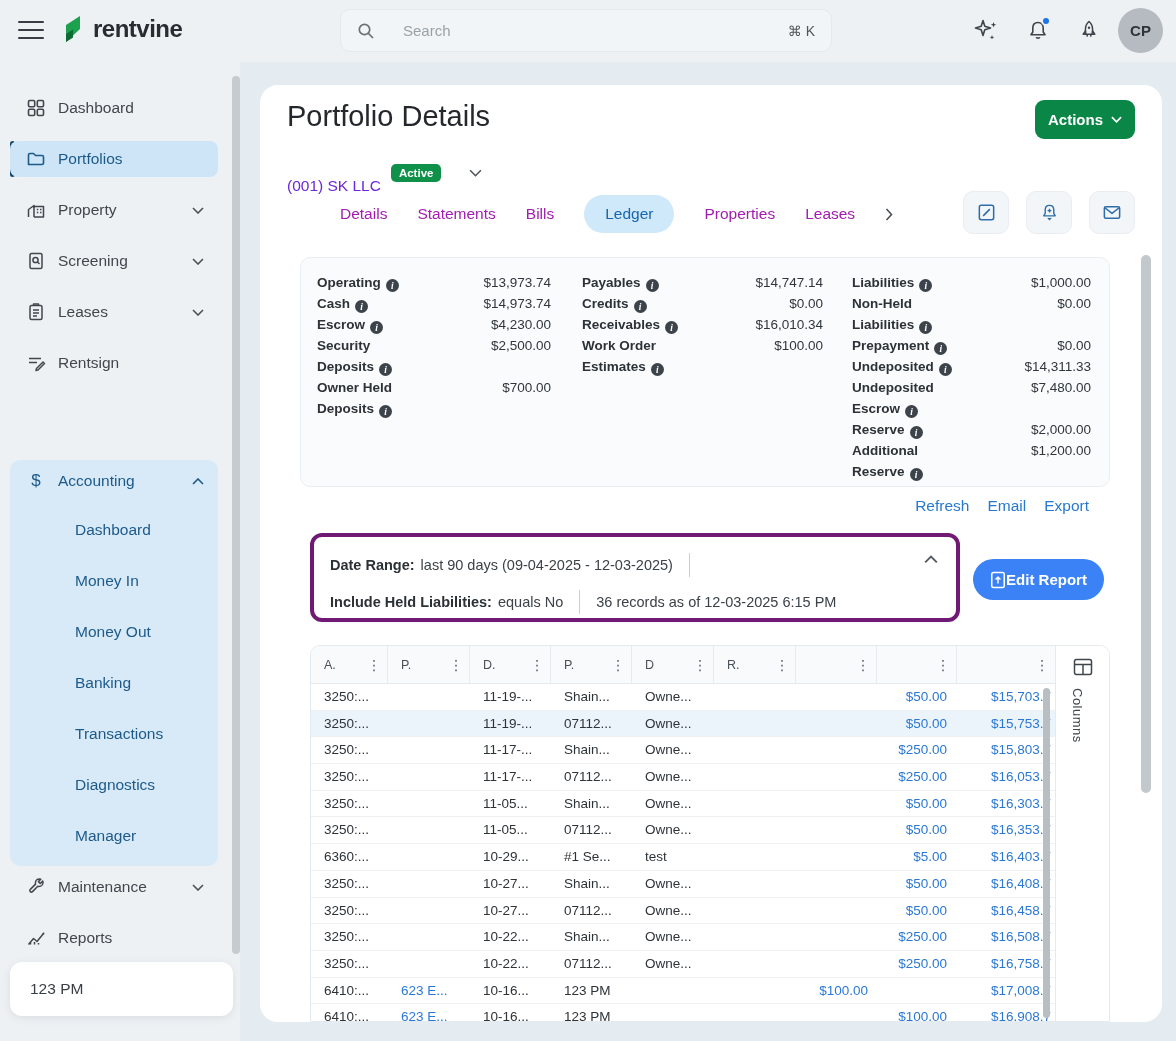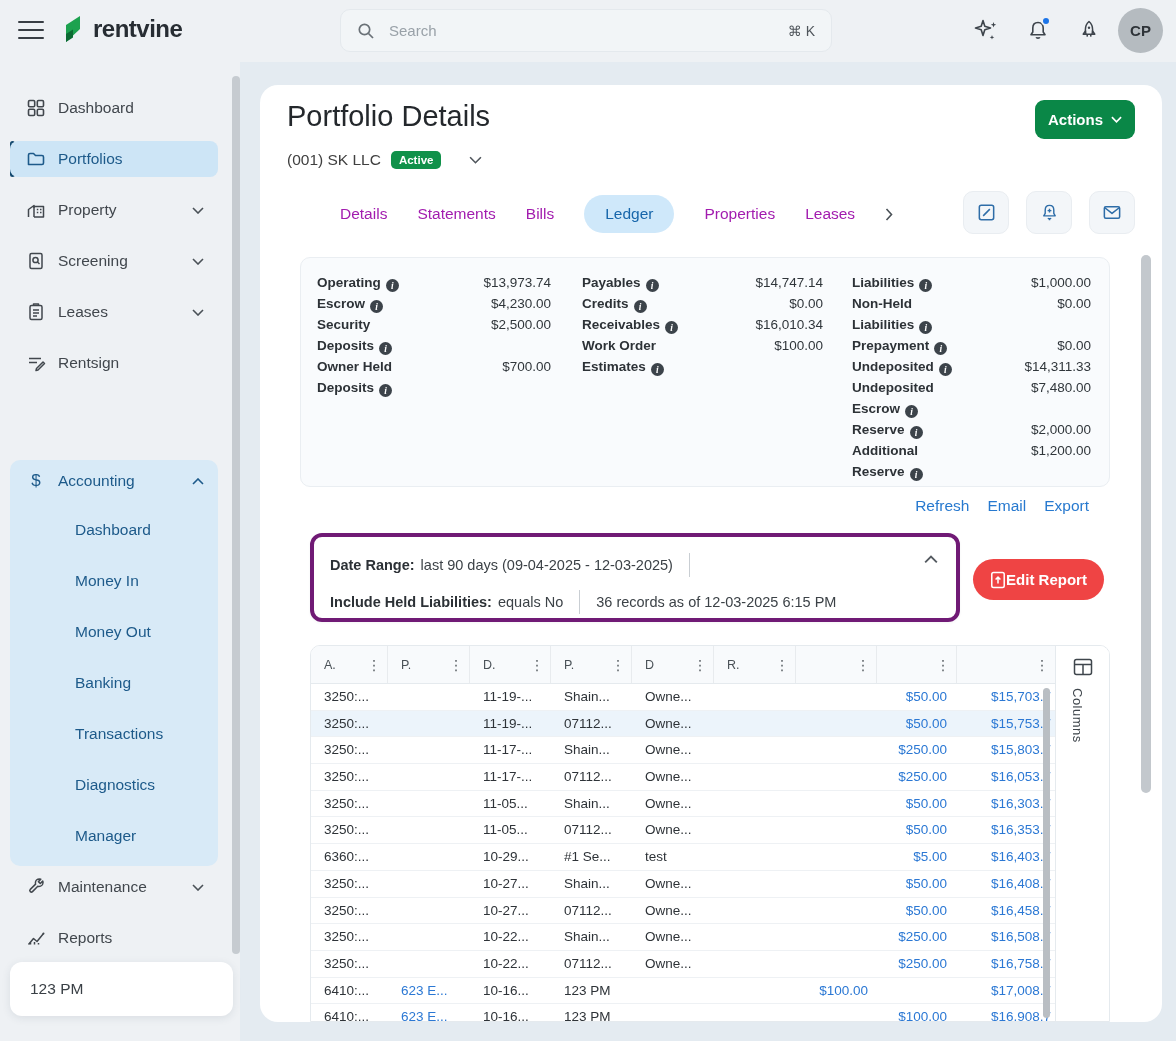--- a/index.html
+++ b/index.html
@@ -7,21 +7,21 @@
   body { font-family:"Liberation Sans", sans-serif; background:#e4ebf1; }
   .stage { position:relative; width:1028px; height:1041px;border-radius:10px; }
 
   
   .topbar { position:absolute; left:0; top:0; width:1176px; height:62px; background:#eef1f4; z-index:5; }
   .hamburger { position:absolute; left:18px; top:21px; width:26px; height:20px; cursor:pointer; }
   .hamburger span { display:block; height:2.4px; background:#383e44; border-radius:2px; margin-bottom:5.5px; }
   .logo { position:absolute; left:60px; top:13px; display:flex; align-items:center; }
   .logo-text { font-size:24px; font-weight:700; color:#272d33; letter-spacing:-0.5px; margin-left:6px; }
   .search { position:absolute; left:340px; top:9px; width:492px; height:43px; background:#f2f5f7; border:1px solid #e4e9ed; border-radius:10px; display:flex; align-items:center; padding:0 16px; }
-  .search input { flex:1; border:none; outline:none; background:transparent; font-size:15px; color:#3c4247; margin-left:14px; font-family:"Liberation Sans", sans-serif; }
+  .search input { flex:1; border:none; outline:none; background:transparent; font-size:15px; color:#3c4247; margin-left:28px; font-family:"Liberation Sans", sans-serif; }
   .search input::placeholder { color:#99a1a8; }
   .shortcut { font-size:14px; color:#50565c; }
   .tb-icon { position:absolute; top:18px; width:26px; height:26px; }
   .avatar { position:absolute; left:1118px; top:8px; width:45px; height:45px; border-radius:50%; background:#b5bbc0; display:flex; align-items:center; justify-content:center; font-size:15px; font-weight:700; color:#2e3338; cursor:pointer; }
   .notif-dot { position:absolute; left:16px; top:-2px; width:10px; height:10px; border-radius:50%; background:#1b74e8; border:2px solid #eef1f4; }
 
   
   .sidebar { position:absolute; left:0; top:62px; width:240px; height:979px; background:#eef1f4; z-index:4; }
   .sb-scroll { position:absolute; left:232px; top:14px; width:8px; height:878px; background:#c6cbd0; border-radius:4px; }
   .sb-item { position:absolute; left:10px; width:208px; height:36px; display:flex; align-items:center; border-radius:8px; cursor:pointer; color:#41474d; }
@@ -38,21 +38,21 @@
   .acct-head .chev { margin-left:auto; margin-right:14px; }
   .acct-children { position:absolute; left:0; top:52px; width:208px; }
   .acct-child { height:36px; margin-bottom:15px; display:flex; align-items:center; padding-left:65px; font-size:15.5px; color:#1d5a8a; cursor:pointer; }
   .sb-footer { position:absolute; left:10px; top:900px; width:223px; height:54px; background:#ffffff; border-radius:12px; box-shadow:0 2px 8px rgba(40,60,80,.10); display:flex; align-items:center; padding-left:20px; font-size:15.5px; color:#3a4046; }
 
   
   .card { position:absolute; left:260px; top:85px; width:902px; height:937px; background:#ffffff; border-radius:18px; overflow:hidden; z-index:3; }
   .page-title { position:absolute; left:27px; top:15px; font-size:29px; font-weight:500; color:#24282c; }
   .actions-btn { position:absolute; left:775px; top:15px; width:100px; height:39px; background:#0a8747; border-radius:9px; display:flex; align-items:center; justify-content:center; gap:8px; color:#fff; font-size:15px; font-weight:600; cursor:pointer; }
   .entity-row { position:absolute; left:27px; top:66px; display:flex; align-items:center; }
-  .entity-name { font-size:15.5px; color:#404040; }
+  .entity-name { font-size:15.5px; color:#6d28d9;margin-top:26px; }
   .badge { margin-left:10px; background:#10914a; color:#fff; font-size:11.5px; font-weight:700; padding:3px 8px; border-radius:5px; }
   .entity-chev { margin-left:28px; cursor:pointer; }
 
   .tabs { position:absolute; left:80px; top:109px; height:40px; display:flex; align-items:center; gap:30px; }
   .tab { font-size:15.5px; color:#a21caf; cursor:pointer; white-space:nowrap; }
   .tab.active { background:#cfe8fa; color:#1766ab; padding:10px 21px; border-radius:21px; }
   .tab-more { cursor:pointer; }
   .icon-btn { position:absolute; top:106px; width:46px; height:43px; background:#f3f6f9; border:1px solid #e9edf1; border-radius:10px; display:flex; align-items:center; justify-content:center; cursor:pointer; }
 
   
@@ -73,21 +73,21 @@
   .link { font-size:15.5px; color:#2779cf; cursor:pointer; }
 
   
   .report-bar { position:absolute; left:50px; top:448px; width:650px; height:89px; background:#fff; border:4px solid #701a75; border-radius:12px; box-shadow:0 1px 3px rgba(30,50,70,.05); }
   .rb-line { position:absolute; left:16px; display:flex; align-items:center; font-size:14.5px; color:#3c4247; }
   .rb-line.l1 { top:16px; }
   .rb-line.l2 { top:53px; }
   .rb-bold { font-weight:700; color:#2c3136; margin-right:6px; }
   .rb-div { width:1px; height:24px; background:#c9ced3; margin:0 16px; }
   .rb-chev { position:absolute; right:18px; top:18px; cursor:pointer; }
-  .edit-report { position:absolute; left:713px; top:474px; width:131px; height:41px; background:#ef4444; border-radius:21px; display:flex; align-items:center; justify-content:center; gap:0; color:#fff; font-size:15px; font-weight:600; cursor:pointer; }
+  .edit-report { position:absolute; left:713px; top:474px; width:131px; height:41px; background:#3b82f6; border-radius:21px; display:flex; align-items:center; justify-content:center; gap:0; color:#fff; font-size:15px; font-weight:600; cursor:pointer; }
 
   
   .table-wrap { position:absolute; left:50px; top:560px; width:800px; height:377px; border:1px solid #e5eaee; border-radius:10px 10px 0 0; background:#fff; overflow:hidden; }
   .thead { display:flex; height:38px; background:#f8fafc; border-bottom:1px solid #e5eaee; }
   .hcell { display:flex; align-items:center; justify-content:space-between; padding:0 6px 0 13px; border-right:1px solid #e8ebee; }
   .hcell:last-of-type { border-right:none; }
   .hlabel { font-size:12.5px; color:#4a5157; }
   .kebab { color:#555b61; font-size:14px; cursor:pointer; line-height:1; }
   .kebab::after { content:"\22EE"; }
   .c0{width:77px} .c1{width:82px} .c2{width:81px} .c3{width:81px} .c4{width:82px} .c5{width:82px} .c6{width:81px} .c7{width:80px} .c8{width:98px}
@@ -382,20 +382,26 @@
     <div class="summary">
       <div class="sgroup g1">
 
           <div class="srow">
             <span class="slabel">
               <span class="line"><span>Operating</span><span class="info"></span></span>
             </span>
             <span class="sval">$13,973.74</span>
           </div>
 
+          <div class="srow">
+            <span class="slabel">
+              <span class="line"><span>Cash</span><span class="info"></span></span>
+            </span>
+            <span class="sval">$14,973.74</span>
+          </div>
 
           <div class="srow">
             <span class="slabel">
               <span class="line"><span>Escrow</span><span class="info"></span></span>
             </span>
             <span class="sval">$4,230.00</span>
           </div>
 
           <div class="srow">
             <span class="slabel">

